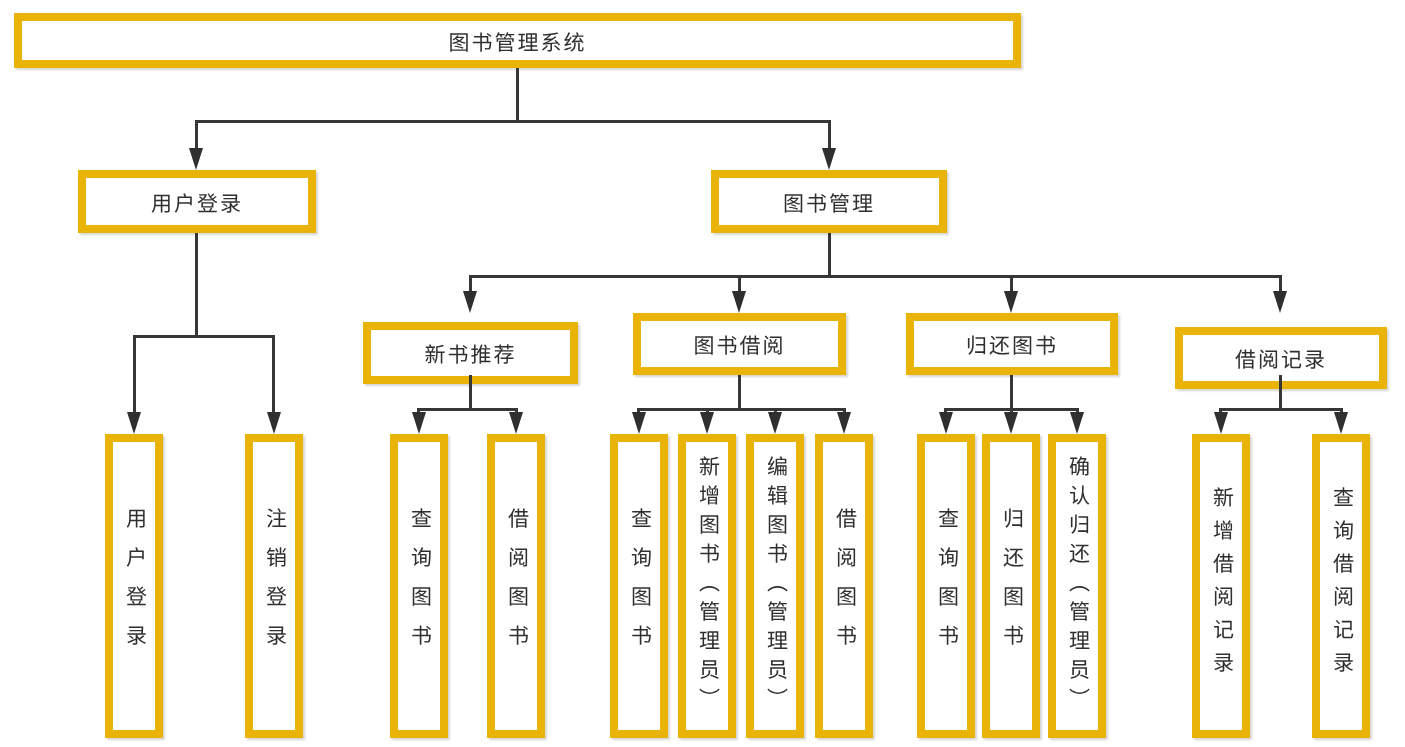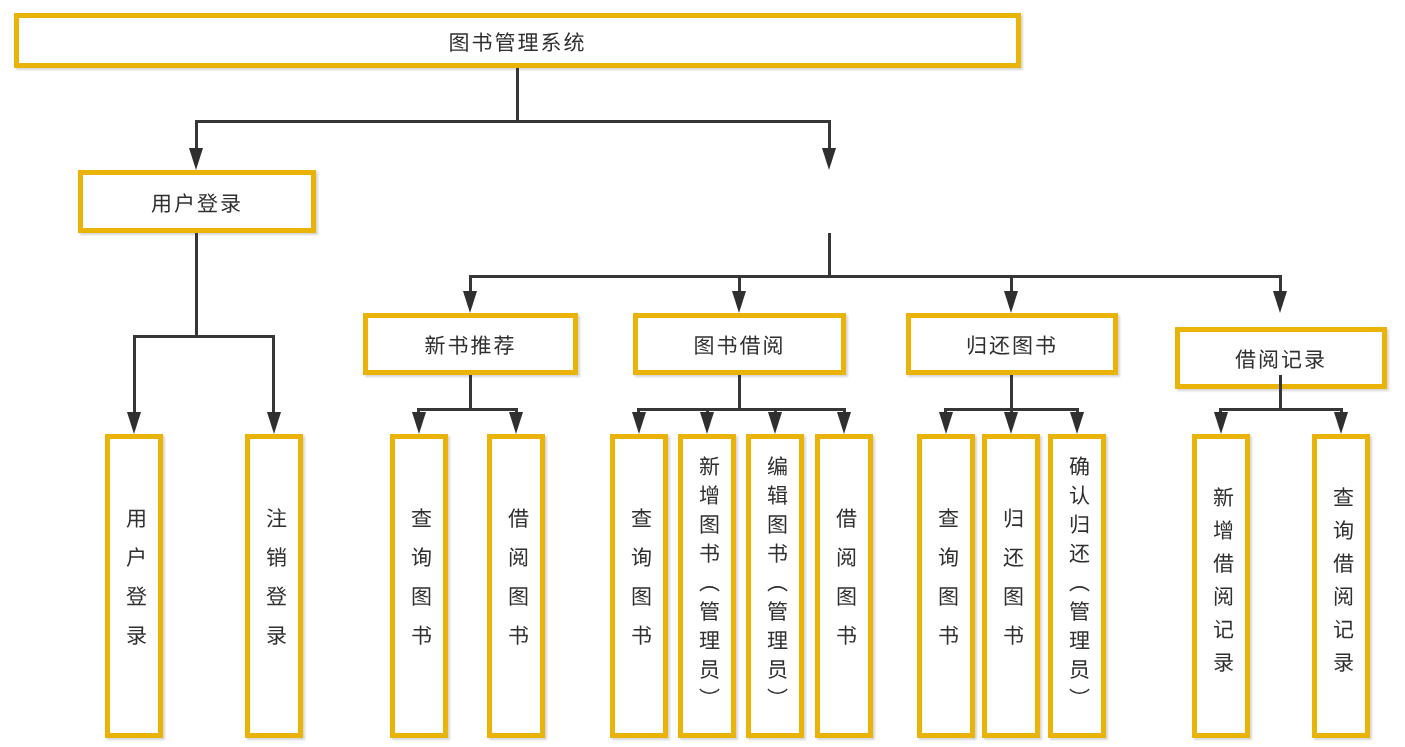--- a/index.html
+++ b/index.html
@@ -1,21 +1,21 @@
 <!DOCTYPE html>
 <html lang="zh-CN"><head>
 <meta charset="utf-8">
 <style>
   html,body{margin:0;padding:0;background:#fff;}
   .stage{
     position:relative;width:1405px;height:747px;background:#fff;overflow:hidden;
     font-family:"DejaVu Sans",sans-serif;color:#2f2f2f;
   }
   .box{
-    position:absolute;background:#fff;border:5px solid #eab308;box-sizing:border-box;
+    position:absolute;background:#fff;border:8px solid #eab308;box-sizing:border-box;
     display:flex;align-items:center;justify-content:center;
     font-size:21px;letter-spacing:2px;color:#2f2f2f;
     box-shadow:2px 2px 2px rgba(0,0,0,0.16);
   }
   .leaf{top:434px;width:58px;height:304px;}
   .vtext{
     writing-mode:vertical-rl;text-orientation:mixed;
     font-size:21px;line-height:1;white-space:nowrap;
   }
   .vtext.short{letter-spacing:18px;}
@@ -35,22 +35,23 @@
   }
 </style>
 </head>
 <body>
 
 <div class="stage">
 
   <div class="box" style="left:14px;top:13px;width:1007px;height:55px;">图书管理系统</div>
 
   <div class="box" style="left:78px;top:170px;width:238px;height:63px;">用户登录</div>
+  <div class="box" style="left:711px;top:170px;width:236px;height:63px;">图书管理</div>
 
-  <div class="box" style="left:363px;top:313px;width:215px;height:62px;">新书推荐</div>
+  <div class="box" style="left:363px;top:322px;width:215px;height:62px;">新书推荐</div>
   <div class="box" style="left:633px;top:313px;width:213px;height:62px;">图书借阅</div>
   <div class="box" style="left:906px;top:313px;width:212px;height:62px;">归还图书</div>
   <div class="box" style="left:1175px;top:327px;width:212px;height:62px;">借阅记录</div>
 
   <div class="box leaf" style="left:105px;">
     <span class="vtext short">用户登录</span>
   </div>
   <div class="box leaf" style="left:245px;">
     <span class="vtext short">注销登录</span>
   </div>

